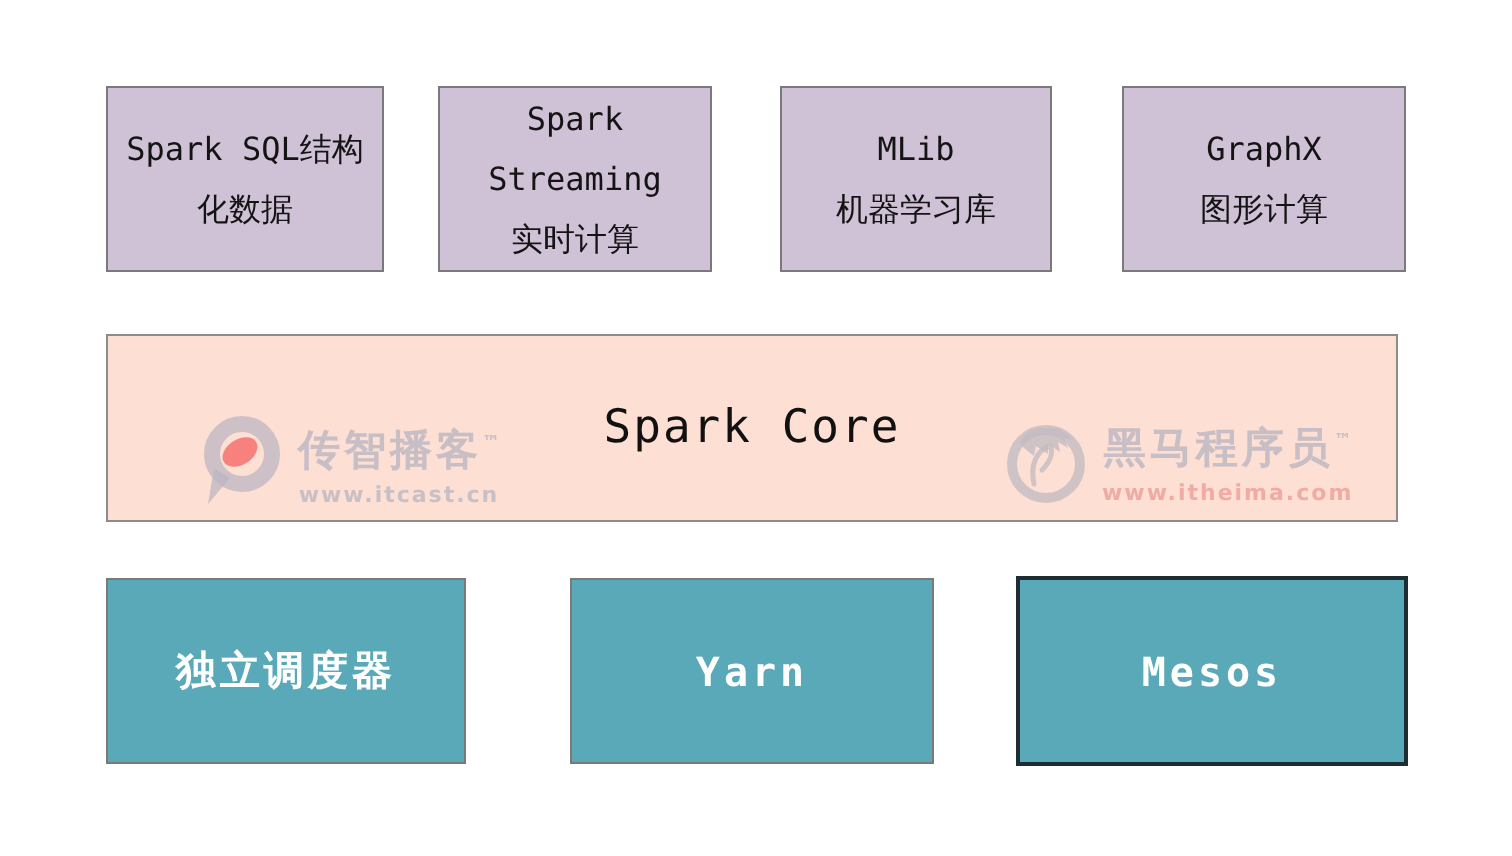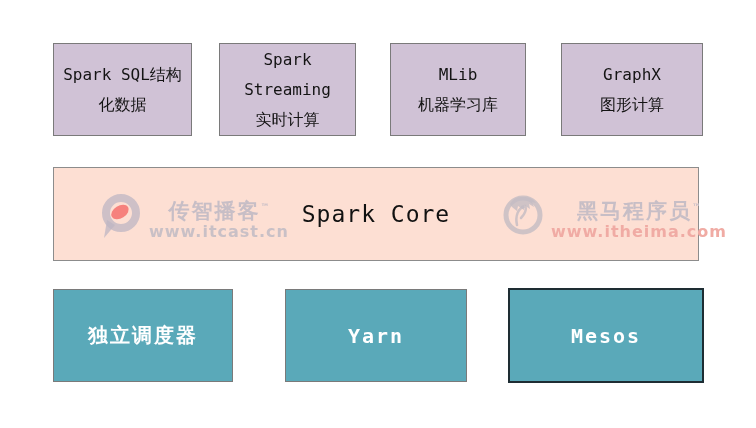--- a/index.html
+++ b/index.html
@@ -25,34 +25,34 @@
   .tb4 { left:561px; width:142px; }
   
   .core-box {
     background:#fddfd3; border:1px solid #8c8c8c;
     left:53px; top:167px; width:646px; height:94px;
   }
   .core-label {
     font-size:23px; color:#111111; letter-spacing:1px;
   }
   
-  .wm { position:absolute; top:24px; display:flex; align-items:flex-start; }
+  .wm { position:absolute; top:38px; display:flex; align-items:flex-end; }
   .wm-left  { left:42px; }
   .wm-right { left:446px; }
   .wm-textcol { margin-left:5px; padding-top:4px; }
   .wm-brand {
     font-family:"DejaVu Sans","Liberation Sans",sans-serif;
     font-size:21px; font-weight:bold; letter-spacing:2px; line-height:22px;
     color:#c7bec6;
     white-space:nowrap;
   }
   .wm-tm { font-size:9px; vertical-align:super; letter-spacing:0; }
   .wm-url {
     font-family:"DejaVu Sans","Liberation Sans",sans-serif;
-    font-size:16px; font-weight:bold; line-height:16px; letter-spacing:1px;
+    font-size:11px; font-weight:bold; line-height:16px; letter-spacing:1px;
   }
   .wm-url-gray { color:#c9c0c6; }
   .wm-url-pink { color:#f0aba4; }
   
   .bottom-box {
     background:#5aa9b9; border:1px solid #7a7a7a;
     color:#ffffff; font-weight:bold; font-size:20px; letter-spacing:2px;
     top:289px; height:93px;
   }
   .bb1 { left:53px;  width:180px; }

